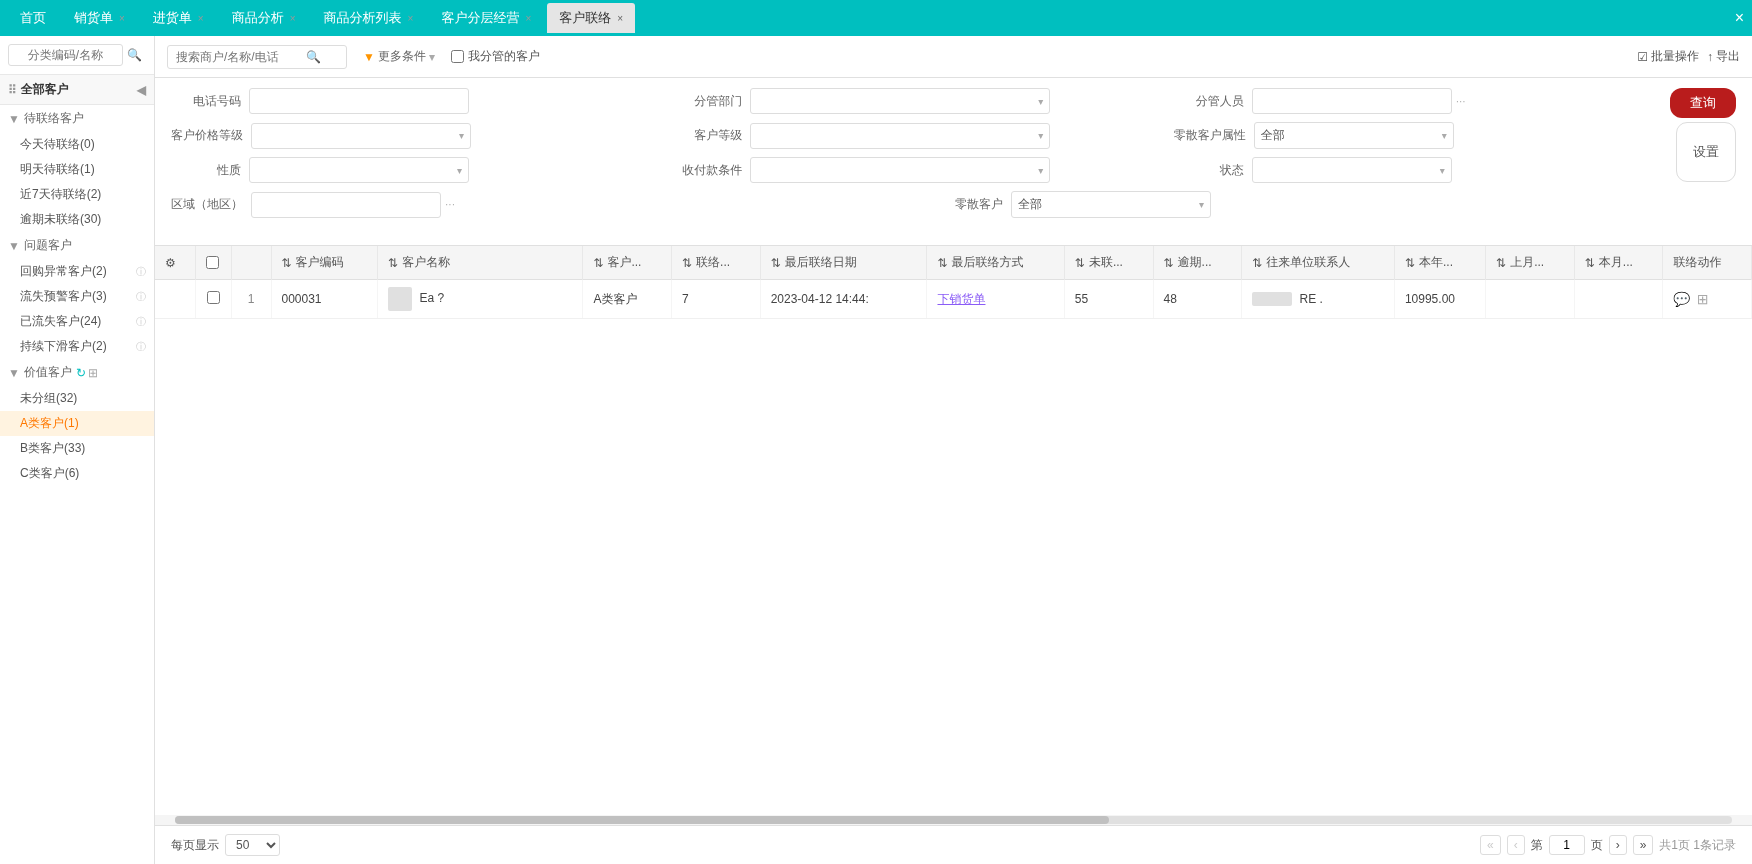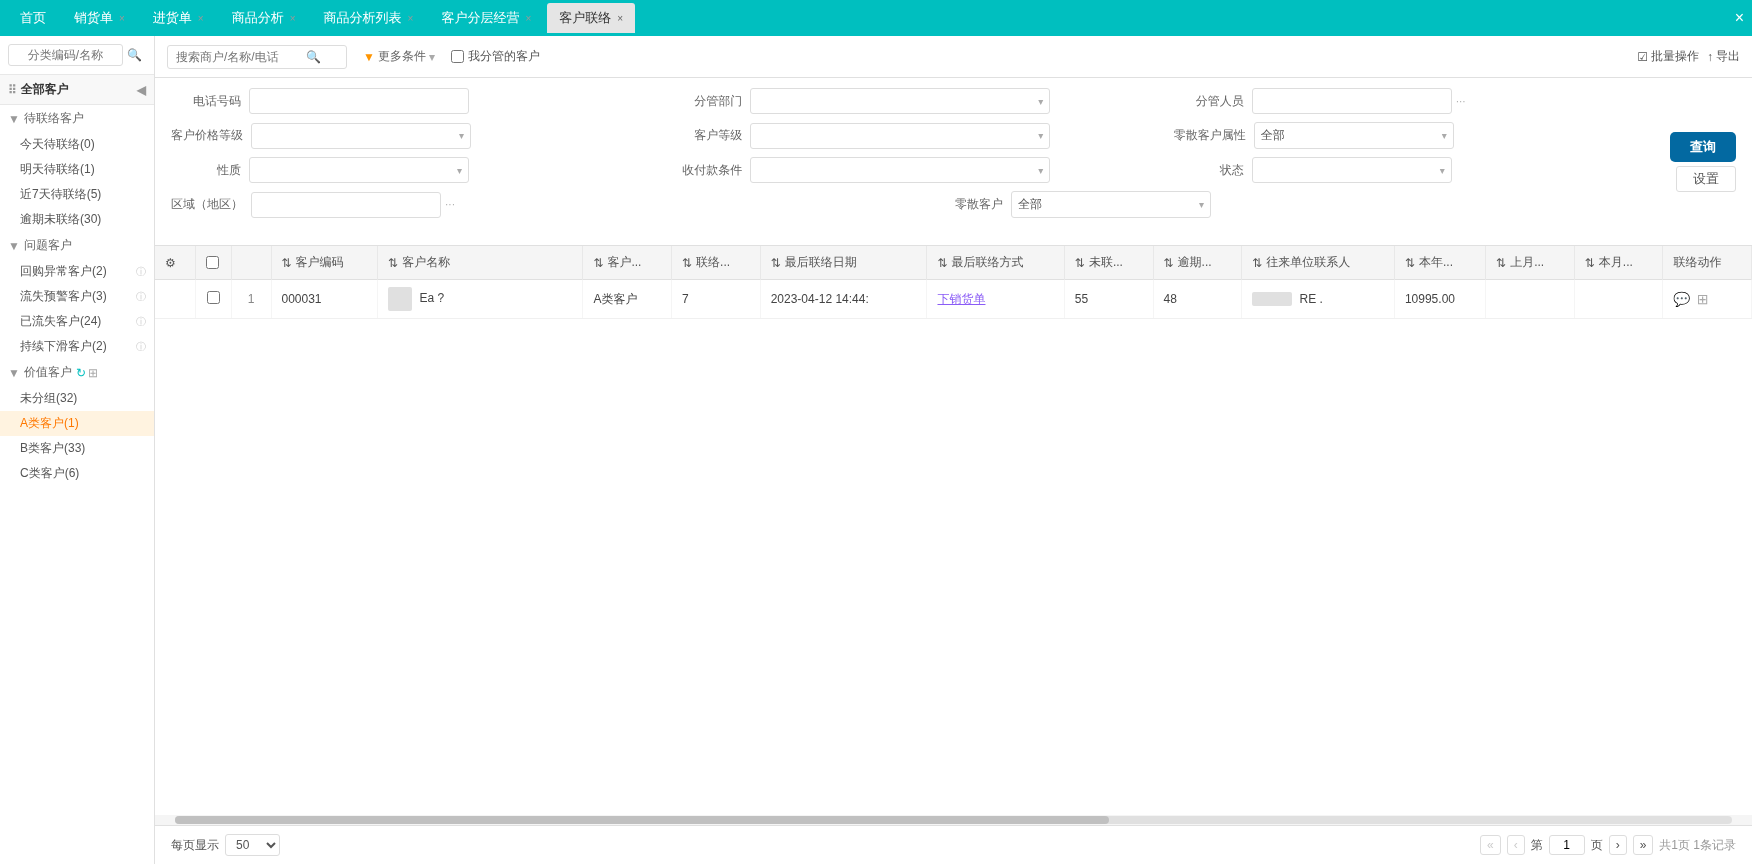--- a/index.html
+++ b/index.html
@@ -232,35 +232,34 @@
       padding: 4px 8px;
       font-size: 12px;
       outline: none;
       min-height: 26px;
     }
     .filter-dots { color: #aaa; font-size: 10px; margin-left: 4px; cursor: pointer; }
     .filter-divider { width: 20px; }
 
     
     .search-action-btn {
-      background: #0369a1;
+      background: #b91c1c;
       color: white;
       border: none;
-      border-radius: 5px;
+      border-radius: 12px;
       padding: 6px 20px;
       cursor: pointer;
       font-size: 13px;
-      font-weight: bold;
     }
     .settings-btn {
       background: white;
       color: #555;
       border: 1px solid #ddd;
-      border-radius: 3px;
-      padding: 3px 16px;
+      border-radius: 11px;
+      padding: 20px 16px;
       cursor: pointer;
       font-size: 13px;
       margin-top: 4px;
     }
     .action-buttons {
       display: flex;
       flex-direction: column;
       align-items: flex-end;
       justify-content: flex-start;
       padding-left: 10px;
@@ -428,21 +427,21 @@
         <span class="arrow">▼</span>
         <span>待联络客户</span>
       </div>
       <div class="sidebar-item">
         <span>今天待联络(0)</span>
       </div>
       <div class="sidebar-item">
         <span>明天待联络(1)</span>
       </div>
       <div class="sidebar-item">
-        <span>近7天待联络(5)</span>
+        <span>近7天待联络(2)</span>
       </div>
       <div class="sidebar-item">
         <span>逾期未联络(30)</span>
       </div>
     </div>
 
     <div class="sidebar-group">
       <div class="sidebar-group-title">
         <span class="arrow">▼</span>
         <span>问题客户</span>
@@ -509,21 +508,21 @@
           <span>批量操作</span>
         </button>
         <button class="export-btn">
           <span>↑</span>
           <span>导出</span>
         </button>
       </div>
     </div>
 
     <div class="filter-panel">
-      <div style="display:flex;gap:5px;align-items:center;">
+      <div style="display:flex;gap:5px;">
         <div style="flex:1;">
 
           <div class="filter-row">
             <div class="filter-field">
               <span class="filter-label">电话号码</span>
               <input class="filter-input" type="text" style="flex: 1 1 0%; max-width: 220px;">
             </div>
             <div class="filter-divider"></div>
             <div class="filter-field">
               <span class="filter-label">分管部门</span>

